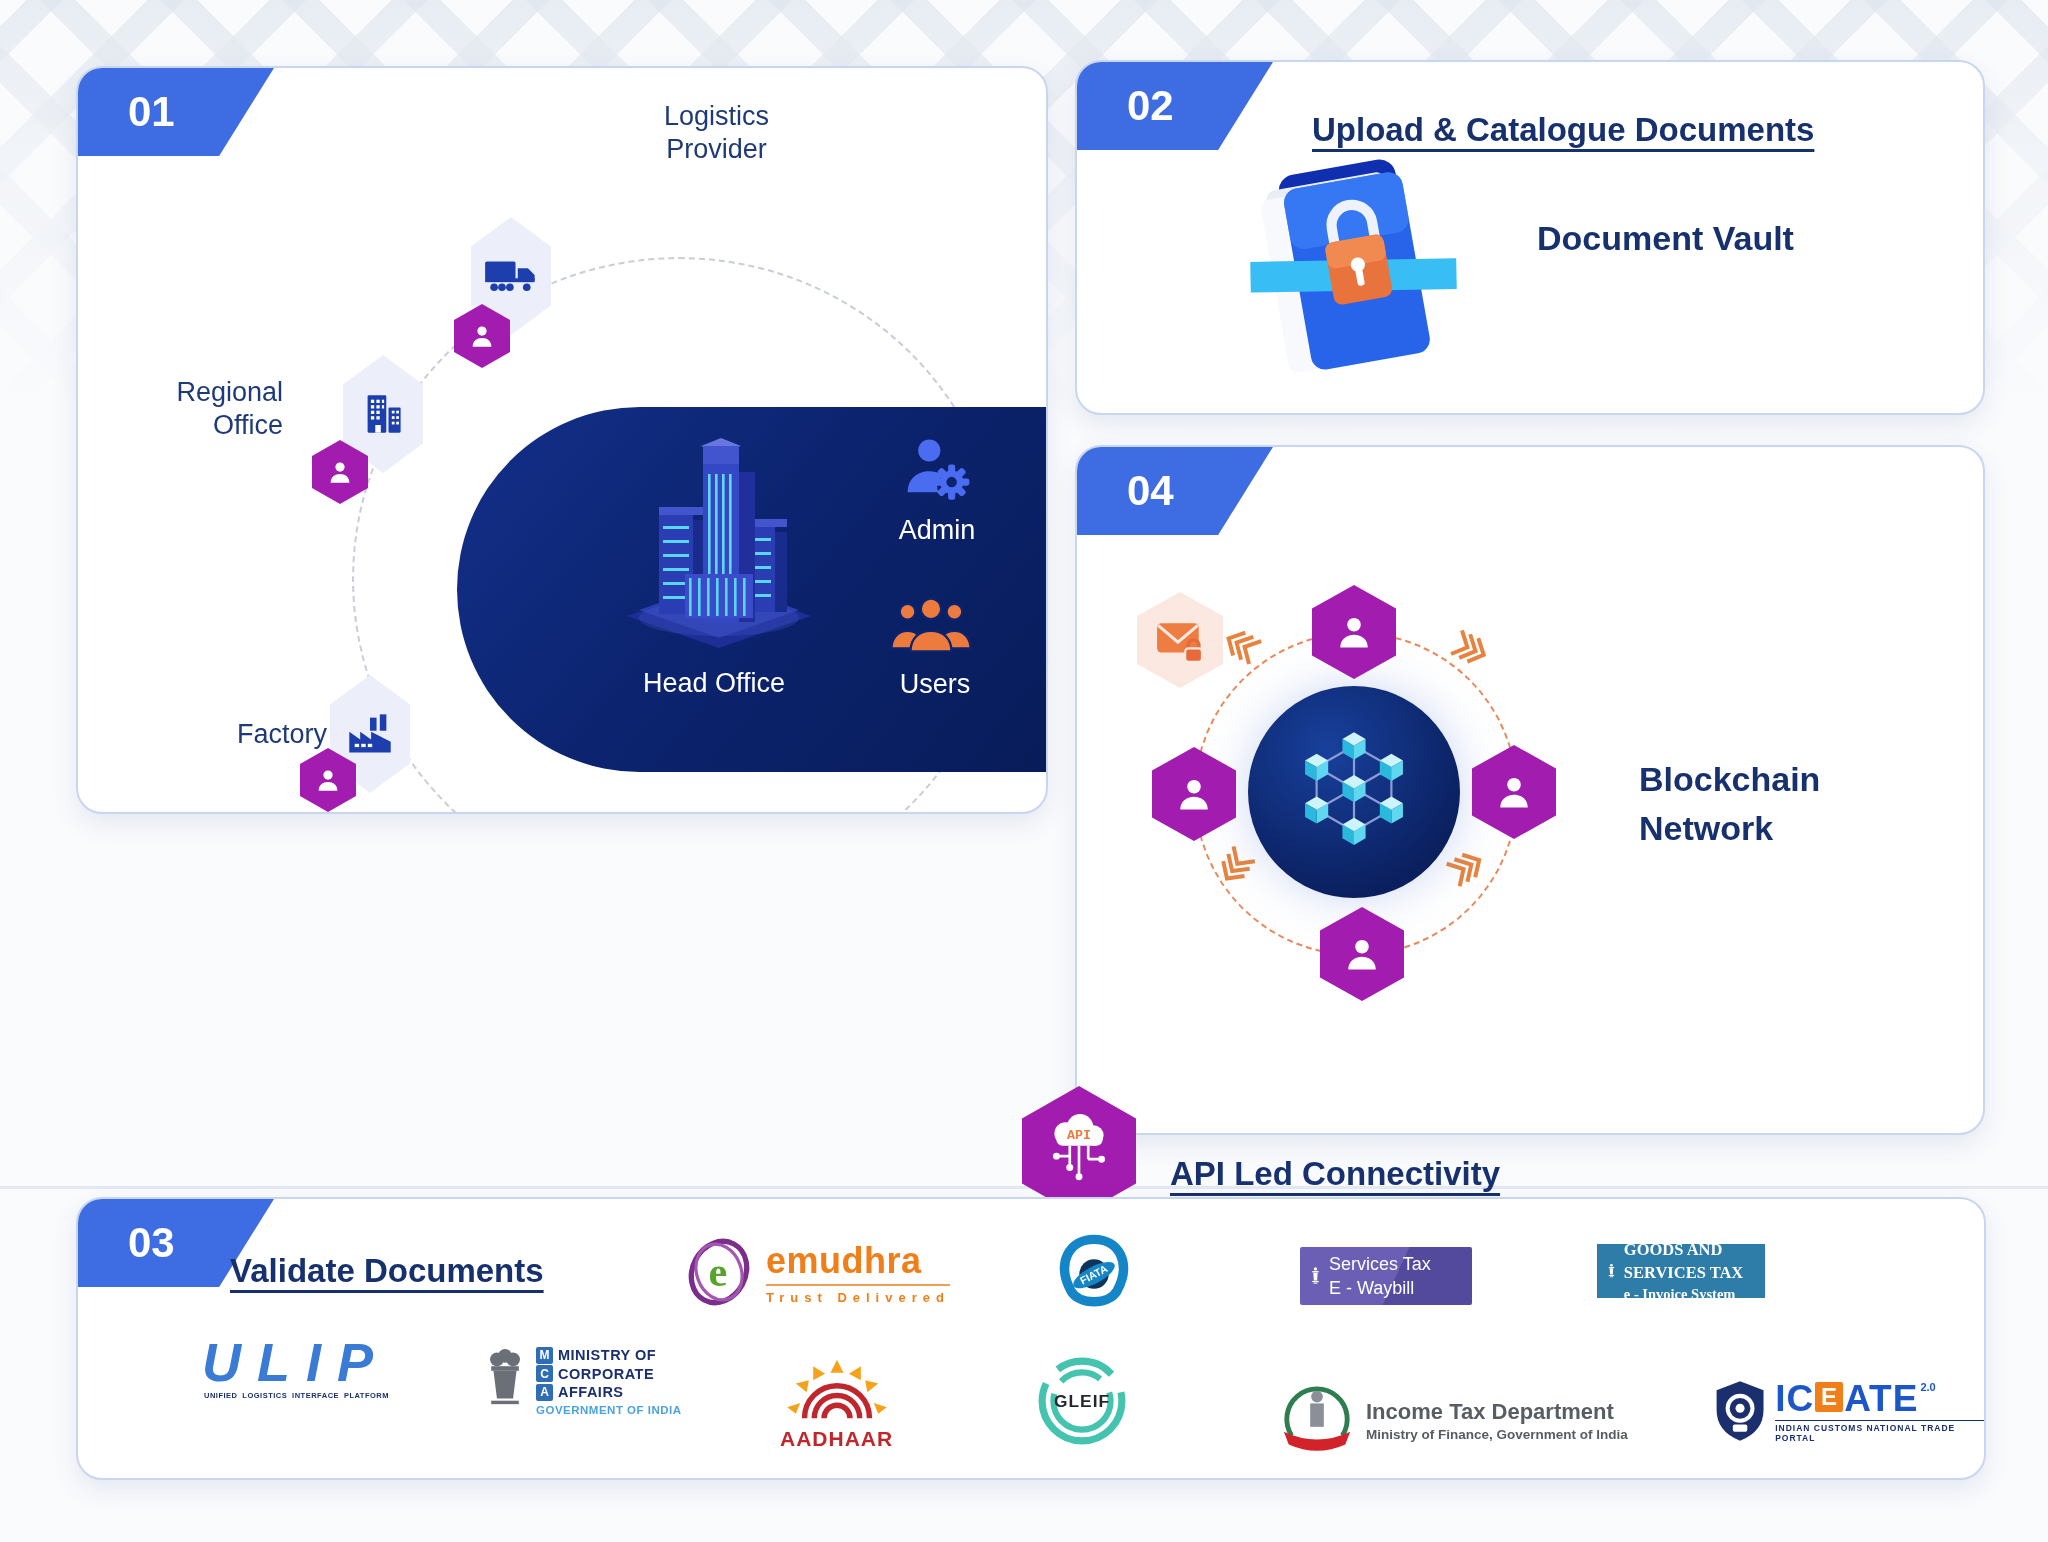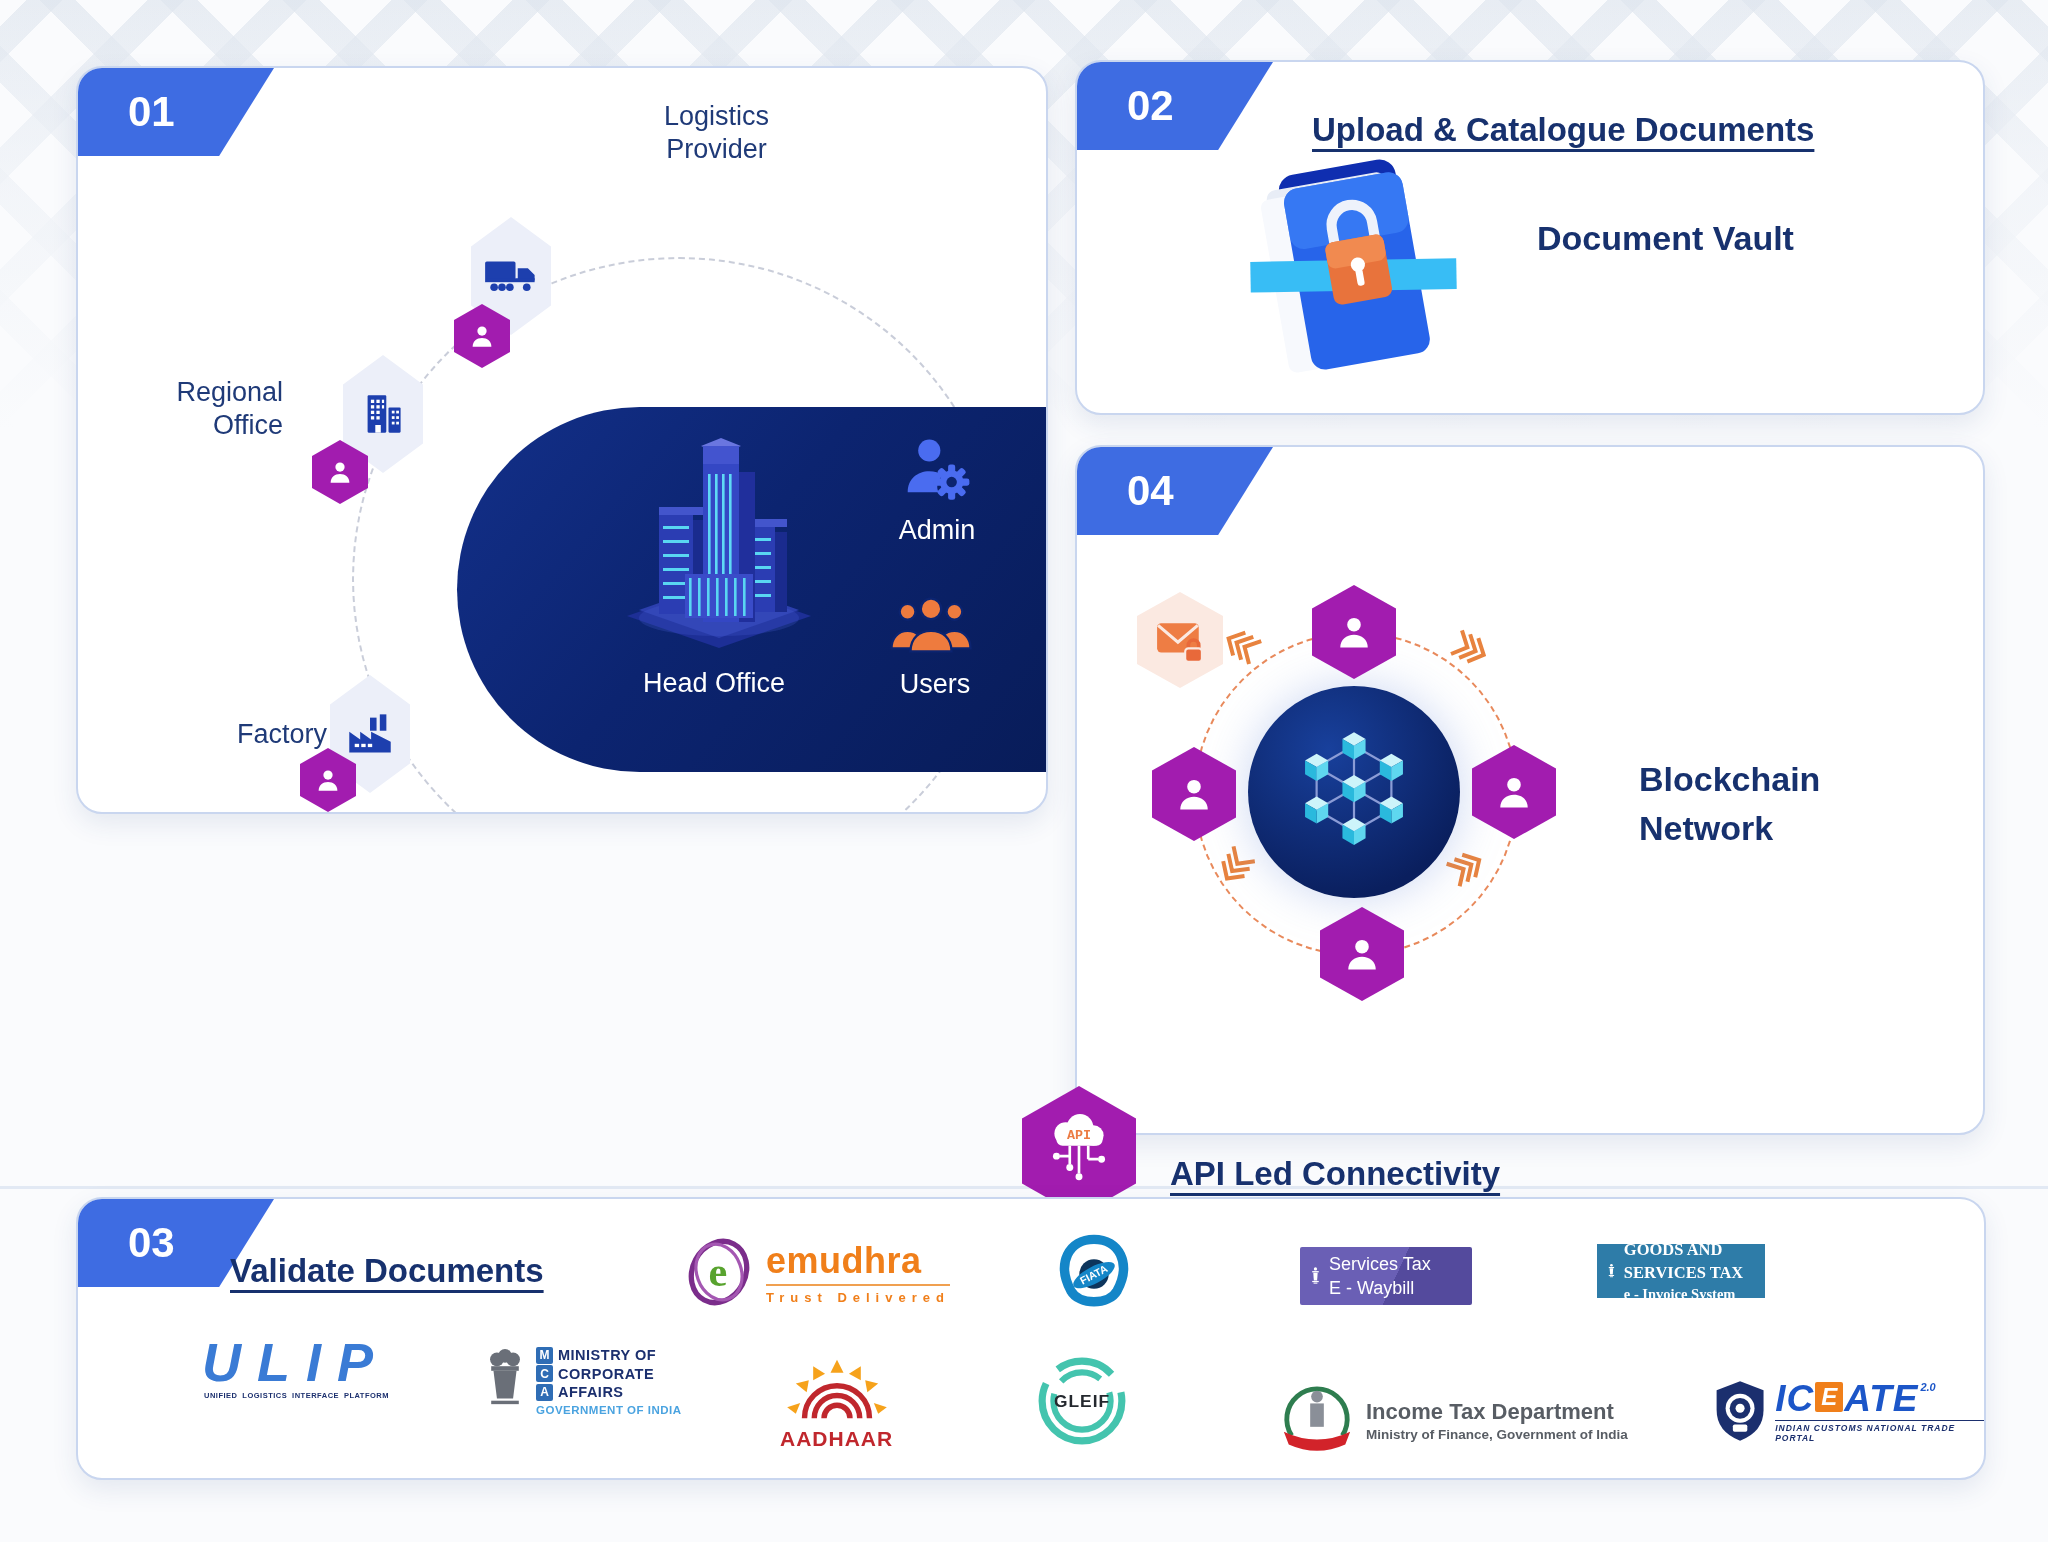--- a/index.html
+++ b/index.html
@@ -62,21 +62,21 @@
   .mca-row{display:flex;align-items:center;margin:1.5px 0;}
   .mca-sq{width:17px;height:17px;background:#2f6db5;color:#fff;font-size:12px;font-weight:700;
           display:flex;align-items:center;justify-content:center;margin-right:5px;border-radius:2px;}
   .mca-row b{color:#1b2f6e;font-size:14.5px;letter-spacing:.5px;}
   .mca-sub{color:#4aa3e0;font-size:11.5px;font-weight:700;letter-spacing:.5px;margin-top:3px;}
   .aad{flex-direction:column;}
   .aad-name{color:#c0272d;font-size:21px;font-weight:700;letter-spacing:1px;margin-top:-2px;}
   .it-txt{margin-left:10px;}
   .it-l1{color:#585d64;font-size:22px;font-weight:700;}
   .it-l2{color:#585d64;font-size:13.5px;font-weight:700;margin-top:2px;}
-  .ice-txt{margin-left:8px;font-style:italic;}
+  .ice-txt{margin-left:8px;}
   .ice-name{display:flex;align-items:flex-start;line-height:1;}
   .ice-pre,.ice-post{color:#1c56c8;font-size:37px;font-weight:800;letter-spacing:1px;}
   .ice-g{width:28px;height:30px;background:#f07f1a;color:#fff;font-size:24px;font-weight:800;
          display:flex;align-items:center;justify-content:center;margin:2px 1px 0;border-radius:2px;}
   .ice-ver{color:#1c56c8;font-size:11px;font-weight:700;margin:2px 0 0 2px;}
   .ice-tag{color:#1b2f6e;font-size:8.5px;font-weight:700;letter-spacing:1px;margin-top:3px;
            border-top:1.5px solid #1b2f6e;padding-top:2px;}
 </style>
 </head>
 <body>

